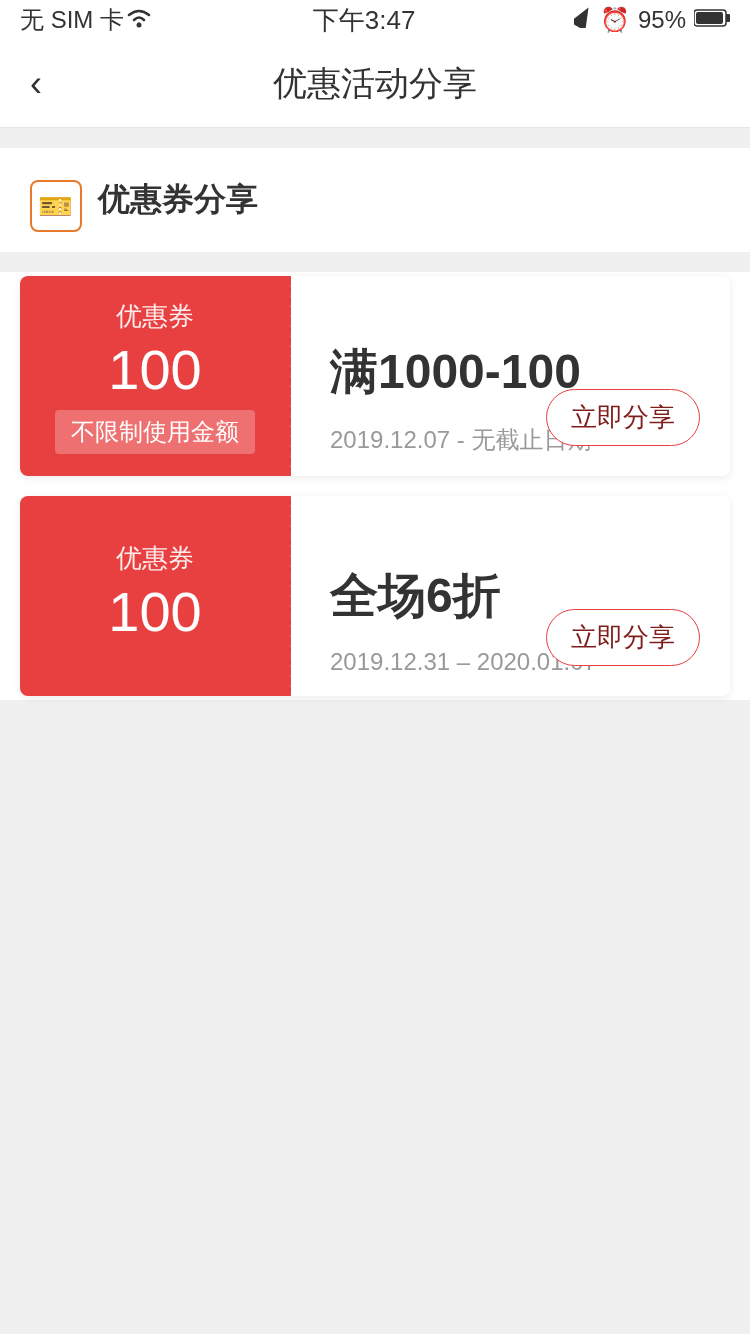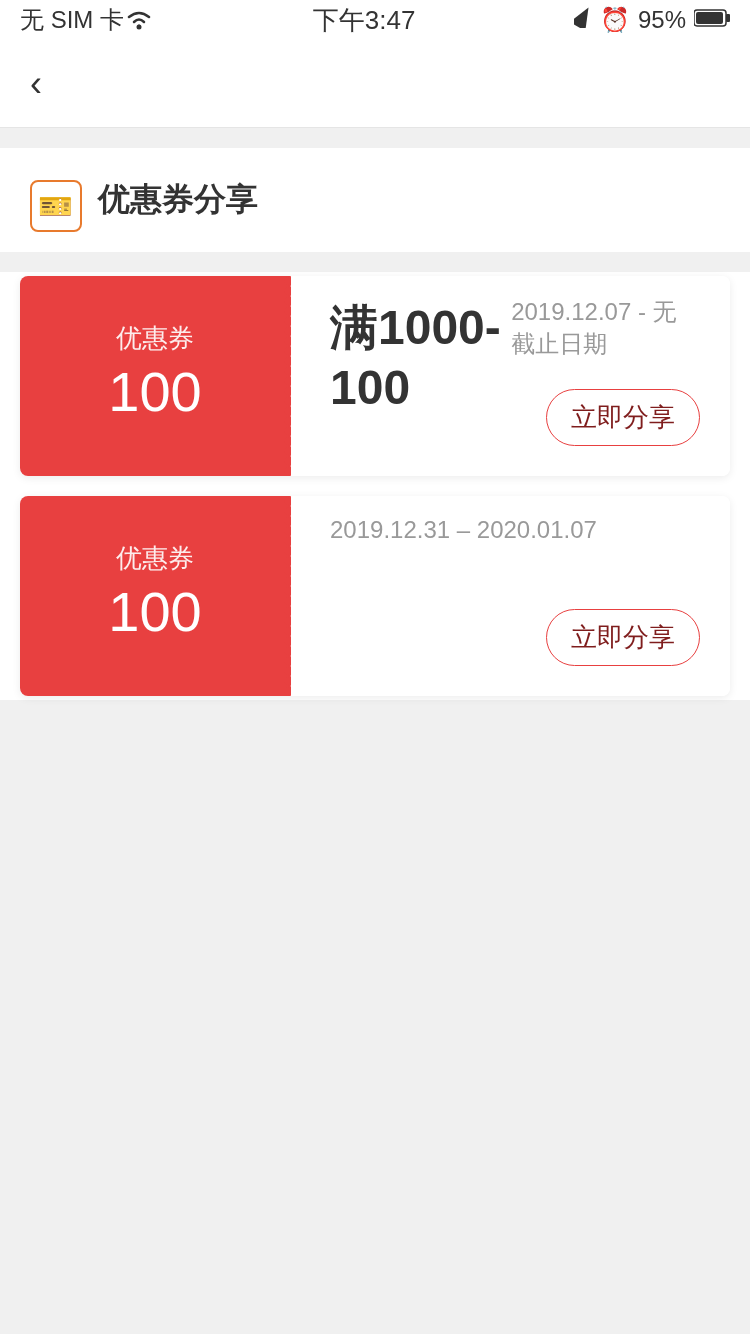--- a/index.html
+++ b/index.html
@@ -21,21 +21,21 @@
       background: #fff;
       display: flex;
       align-items: center;
       justify-content: space-between;
       padding: 0 20px;
       font-size: 24px;
       font-weight: 500;
     }
     .status-left {
       display: flex;
-      align-items: flex-end;
+      align-items: center;
       gap: 0;
     }
     .status-center {
       font-size: 26px;
       font-weight: 500;
     }
     .status-right {
       display: flex;
       align-items: center;
       gap: 8px;
@@ -151,22 +151,22 @@
         #e84040 10px,
         transparent 10px,
         transparent 20px
       );
     }
 
     .coupon-right {
       flex: 1;
       background: #fff;
       display: flex;
-      flex-direction: row;
-      justify-content: flex-start;
+      flex-direction: column;
+      justify-content: flex-end;
       padding: 20px 30px 20px 40px;
       position: relative;
     }
 
     .coupon-label {
       color: rgba(255,255,255,0.9);
       font-size: 26px;
       margin-bottom: 8px;
     }
     .coupon-amount {
@@ -249,20 +249,21 @@
         <rect x="0" y="2" width="32" height="16" rx="3" ry="3" fill="none" stroke="#333" stroke-width="1.5"></rect>
         <rect x="32" y="6" width="4" height="8" rx="1" fill="#333"></rect>
         <rect x="2" y="4" width="27" height="12" rx="2" fill="#333"></rect>
       </svg>
     </span>
   </div>
 </div>
 
 <div class="nav-bar">
   <span class="nav-back">‹</span>
+  <span class="nav-title">优惠活动分享</span>
 </div>
 
 <div class="section-header">
   <div class="section-icon">
     <span class="section-icon-inner">🎫</span>
   </div>
   <div class="section-text">
     <span class="section-title">优惠券分享</span>
   </div>
 </div>
@@ -270,35 +271,37 @@
 <div class="coupon-list">
 
   <div class="coupon-card">
     <div class="coupon-left">
 
       <svg class="scallop-edge" width="14" height="200" viewBox="0 0 14 200" preserveAspectRatio="none">
         <path d="M14,0 Q0,5 14,10 Q0,15 14,20 Q0,25 14,30 Q0,35 14,40 Q0,45 14,50 Q0,55 14,60 Q0,65 14,70 Q0,75 14,80 Q0,85 14,90 Q0,95 14,100 Q0,105 14,110 Q0,115 14,120 Q0,125 14,130 Q0,135 14,140 Q0,145 14,150 Q0,155 14,160 Q0,165 14,170 Q0,175 14,180 Q0,185 14,190 Q0,195 14,200 L14,200 L14,0 Z" fill="#e84040"></path>
       </svg>
       <div class="coupon-label">优惠券</div>
       <div class="coupon-amount">100</div>
+      <div class="coupon-condition">不限制使用金额</div>
     </div>
     <div class="coupon-right">
       <div class="coupon-name">满1000-100</div>
       <div class="coupon-date">2019.12.07 - 无截止日期</div>
       <button class="share-btn">立即分享</button>
     </div>
   </div>
 
   <div class="coupon-card">
     <div class="coupon-left">
       <svg class="scallop-edge" width="14" height="200" viewBox="0 0 14 200" preserveAspectRatio="none">
         <path d="M14,0 Q0,5 14,10 Q0,15 14,20 Q0,25 14,30 Q0,35 14,40 Q0,45 14,50 Q0,55 14,60 Q0,65 14,70 Q0,75 14,80 Q0,85 14,90 Q0,95 14,100 Q0,105 14,110 Q0,115 14,120 Q0,125 14,130 Q0,135 14,140 Q0,145 14,150 Q0,155 14,160 Q0,165 14,170 Q0,175 14,180 Q0,185 14,190 Q0,195 14,200 L14,200 L14,0 Z" fill="#e84040"></path>
       </svg>
       <div class="coupon-label">优惠券</div>
       <div class="coupon-amount">100</div>
     </div>
     <div class="coupon-right">
+      <div class="coupon-name">全场6折</div>
       <div class="coupon-date">2019.12.31 – 2020.01.07</div>
       <button class="share-btn">立即分享</button>
     </div>
   </div>
 
 </div>
 
 </body></html>

